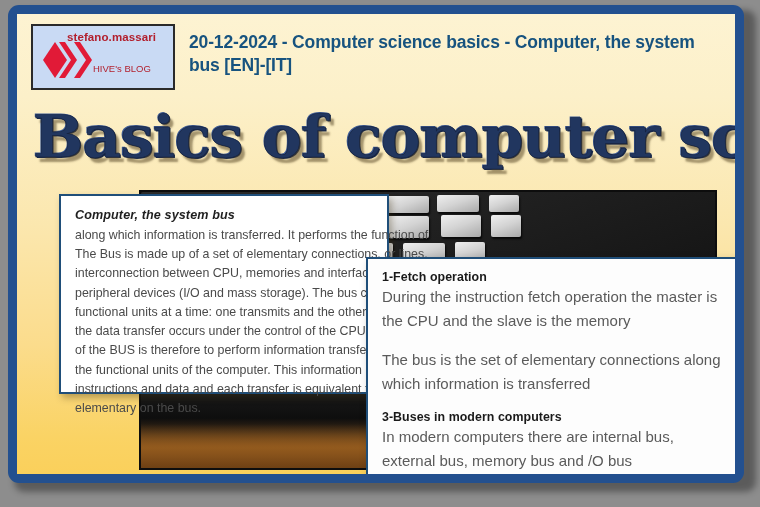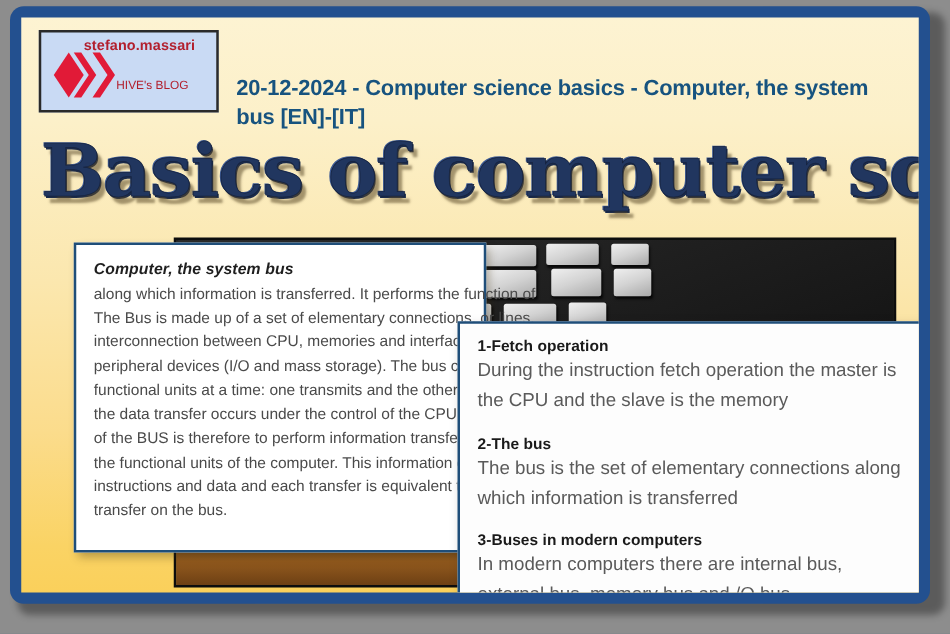--- a/index.html
+++ b/index.html
@@ -56,21 +56,20 @@
     font-size:9.5px;font-weight:normal;color:#b21f2d;
     white-space:nowrap;
   }
 
   
   .header-title{
     position:absolute;left:172px;top:17px;width:540px;
     font-size:17.5px;font-weight:bold;line-height:1.33;
     color:#17537f;
     letter-spacing:-.15px;
-    margin-top:28px;
   }
 
   
   .bigtitle-wrap{
     position:absolute;left:16px;top:90px;width:720px;height:68px;
   }
   .bigtitle{
     position:absolute;left:0;top:0;width:720px;
     font-family:"DejaVu Serif", serif;
     font-weight:bold;
@@ -126,21 +125,21 @@
     background:linear-gradient(180deg,rgba(120,70,20,0) 0%,rgba(150,92,30,.85) 55%,rgba(110,64,20,.95) 100%);
   }
   .desk-line{
     position:absolute;left:0;top:182px;width:100%;height:3px;
     background:linear-gradient(90deg,rgba(255,255,255,.05),rgba(255,255,255,.22),rgba(255,255,255,.04));
     filter:blur(1px);
   }
 
   
   .card{
-    position:absolute;left:42px;top:180px;width:330px;height:248px;
+    position:absolute;left:42px;top:180px;width:330px;height:200px;
     background:#ffffff;
     border:2px solid #1f4e79;
     box-sizing:border-box;
     padding:12px 14px 10px 14px;
     box-shadow:3px 4px 7px rgba(60,45,15,.35);
   }
   .card-h{
     font-size:12.6px;font-weight:bold;font-style:italic;
     color:#1f1f1f;margin:0 0 4px 0;
     letter-spacing:.1px;
@@ -233,31 +232,30 @@
         <div>
           <p class="card-p">along which information is transferred. It performs the function of</p>
           <p class="card-p">The Bus is made up of a set of elementary connections, or lines,</p>
           <p class="card-p">interconnection between CPU, memories and interfaces towards</p>
           <p class="card-p">peripheral devices (I/O and mass storage). The bus connects two</p>
           <p class="card-p">functional units at a time: one transmits and the other receives;</p>
           <p class="card-p">the data transfer occurs under the control of the CPU. The role</p>
           <p class="card-p">of the BUS is therefore to perform information transfers between</p>
           <p class="card-p">the functional units of the computer. This information can be</p>
           <p class="card-p">instructions and data and each transfer is equivalent to an</p>
-          <p class="card-p">transfer on the bus.</p>
+          <p class="card-p">elementary on the bus.</p>
         </div>
       </div>
 
       <div class="popup">
         <div>
           <div class="pop-h">1-Fetch operation</div>
           <p class="pop-p">During the instruction fetch operation the master is the CPU and the slave is the memory</p>
         </div>
         <div>
-          <div class="pop-h">2-The bus</div>
           <p class="pop-p">The bus is the set of elementary connections along which information is transferred</p>
         </div>
         <div>
           <div class="pop-h">3-Buses in modern computers</div>
           <p class="pop-p last">In modern computers there are internal bus, external bus, memory bus and /O bus</p>
         </div>
       </div>
 
     </div>
   </div>

